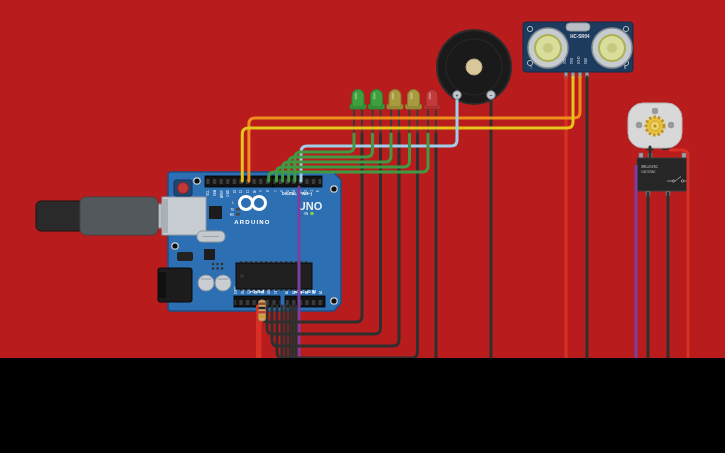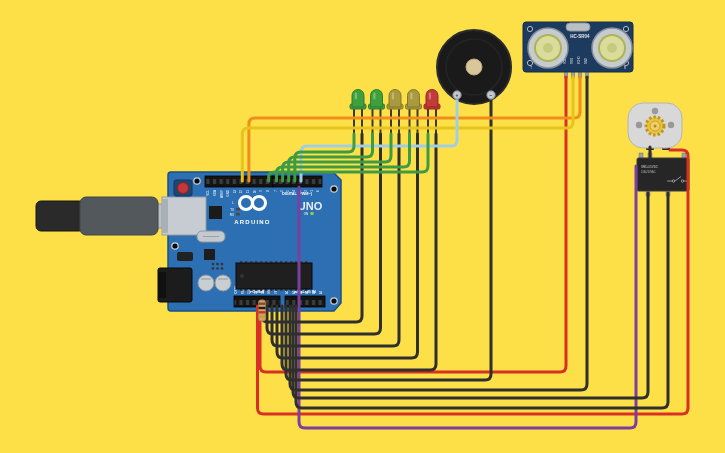--- a/index.html
+++ b/index.html
@@ -1,16 +1,16 @@
 <!DOCTYPE html>
 <html><head>
 <meta charset="utf-8">
 <style>
   html,body{margin:0;padding:0;background:#000;}
-  #canvas{position:relative;width:725px;height:453px;background:#fde047;overflow:hidden;font-family:"Liberation Sans",sans-serif;}
+  #canvas{position:relative;width:725px;height:358px;background:#b91c1c;overflow:hidden;font-family:"Liberation Sans",sans-serif;}
   svg{position:absolute;left:0;top:0;}
   text{font-family:"Liberation Sans",sans-serif;}
 </style>
 </head>
 <body>
 
 <div id="canvas">
 <svg width="725" height="453" viewBox="0 0 725 453">
   <defs>
     <pattern id="hdrslots" width="6.6" height="11" patternUnits="userSpaceOnUse">

